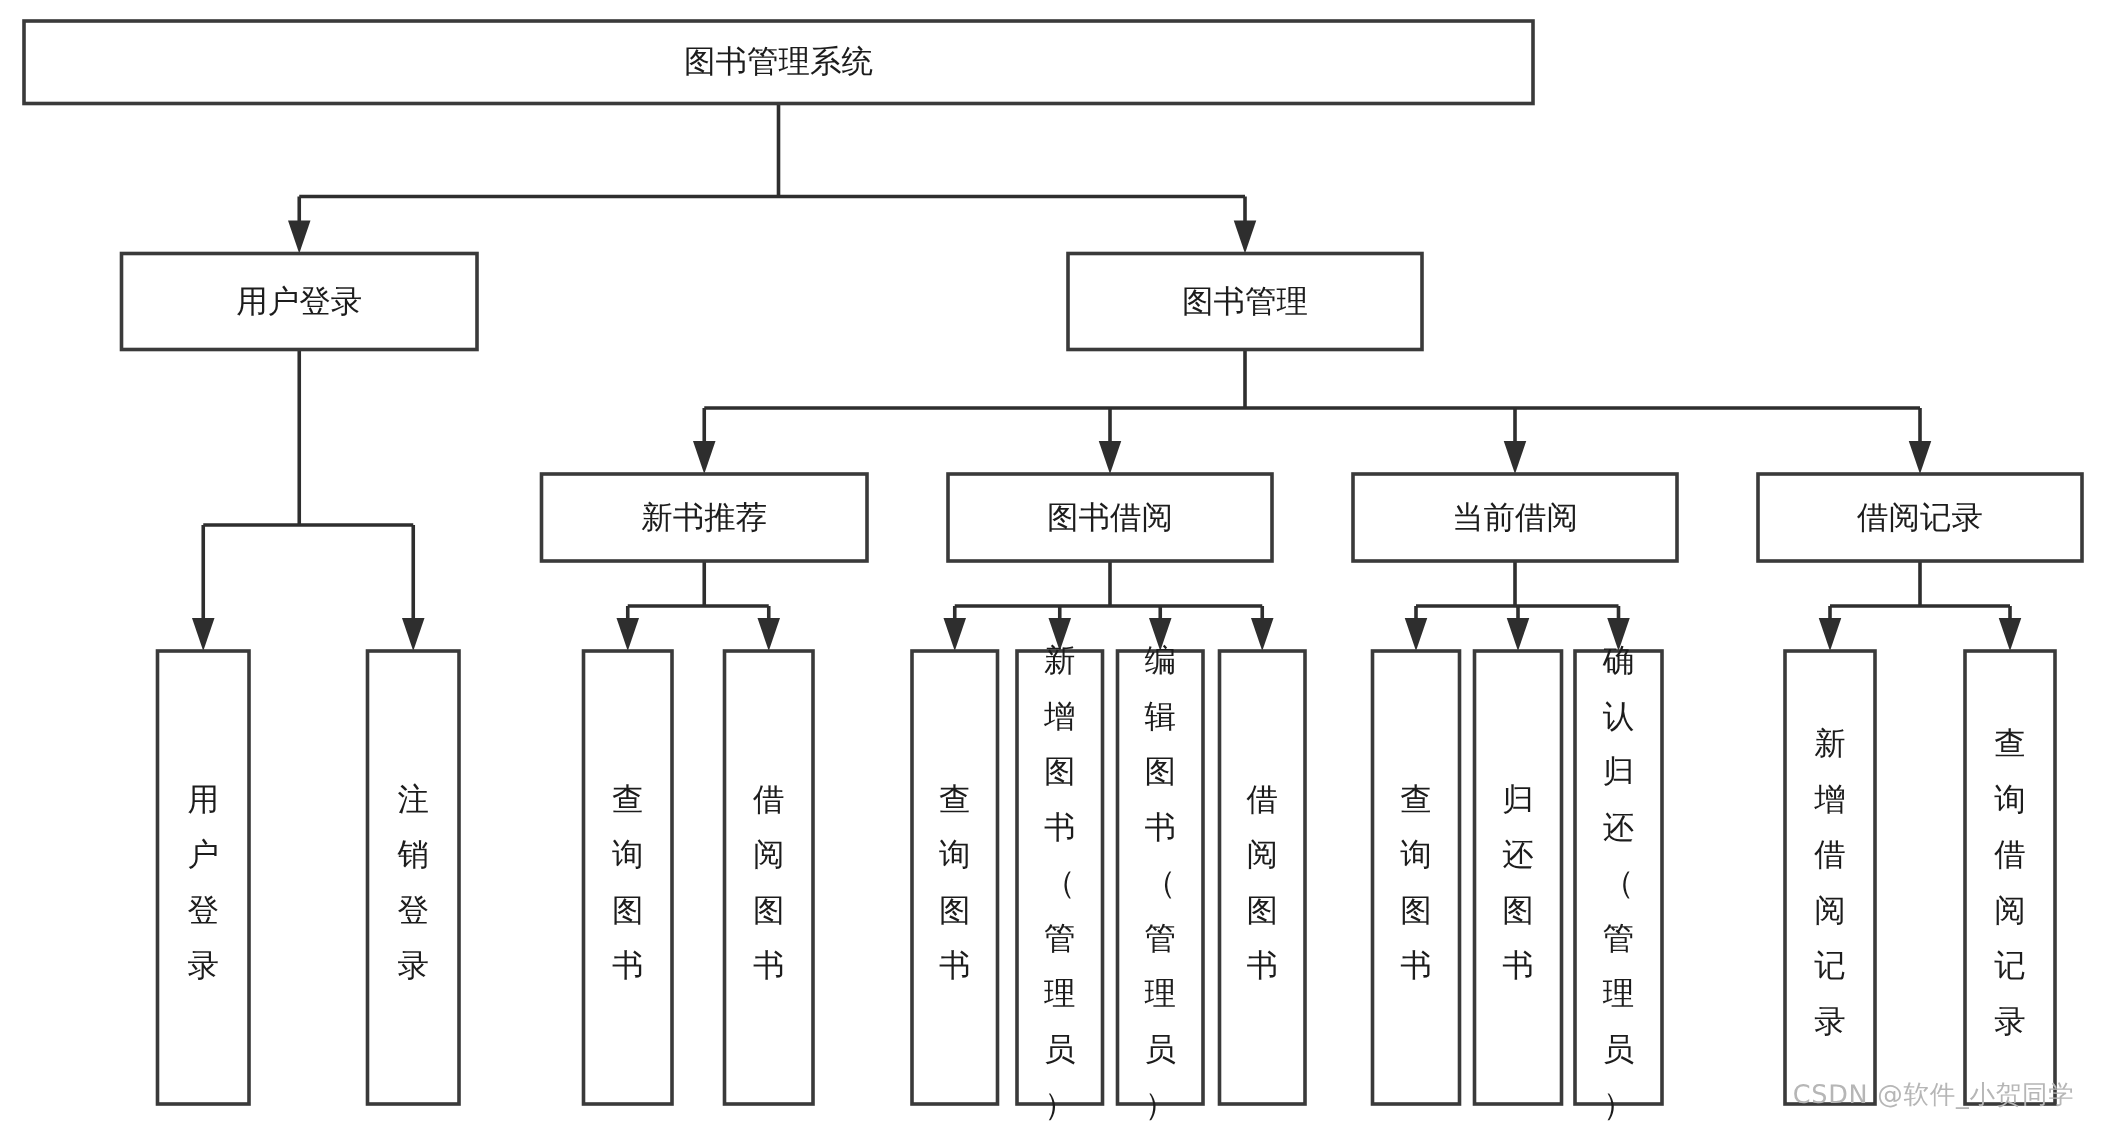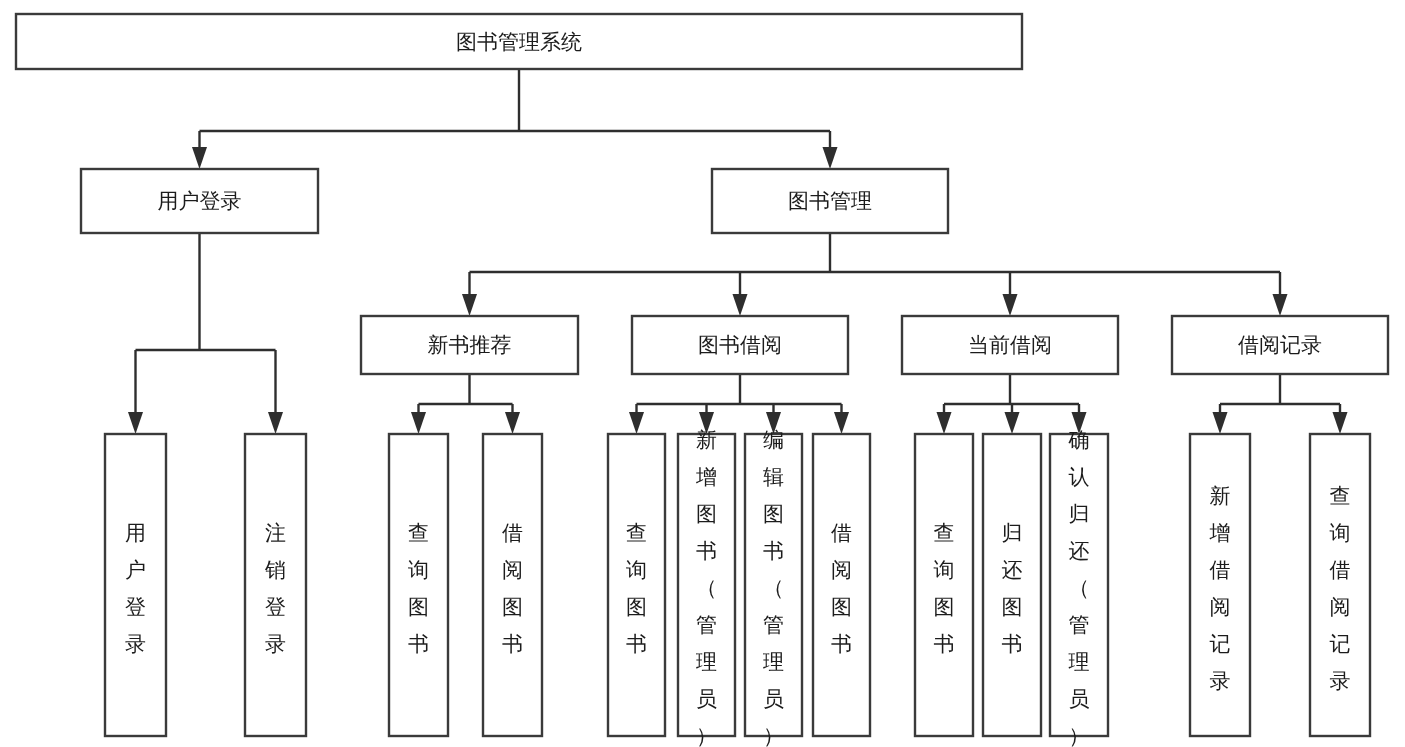--- a/index.html
+++ b/index.html
@@ -216,13 +216,14 @@
         <g>
           <rect x="1190" y="434" width="60" height="302" class="node-box"></rect>
           <text x="1220" y="502.86" class="node-label-v"><tspan x="1220" dy="0">新</tspan><tspan x="1220" dy="37">增</tspan><tspan x="1220" dy="37">借</tspan><tspan x="1220" dy="37">阅</tspan><tspan x="1220" dy="37">记</tspan><tspan x="1220" dy="37">录</tspan></text>
         </g>
         <g>
           <rect x="1310" y="434" width="60" height="302" class="node-box"></rect>
           <text x="1340" y="502.86" class="node-label-v"><tspan x="1340" dy="0">查</tspan><tspan x="1340" dy="37">询</tspan><tspan x="1340" dy="37">借</tspan><tspan x="1340" dy="37">阅</tspan><tspan x="1340" dy="37">记</tspan><tspan x="1340" dy="37">录</tspan></text>
         </g>
       </g>
   </svg>
+  <div class="watermark-text">CSDN @软件_小贺同学</div>
 </div>
 
 </body></html>

